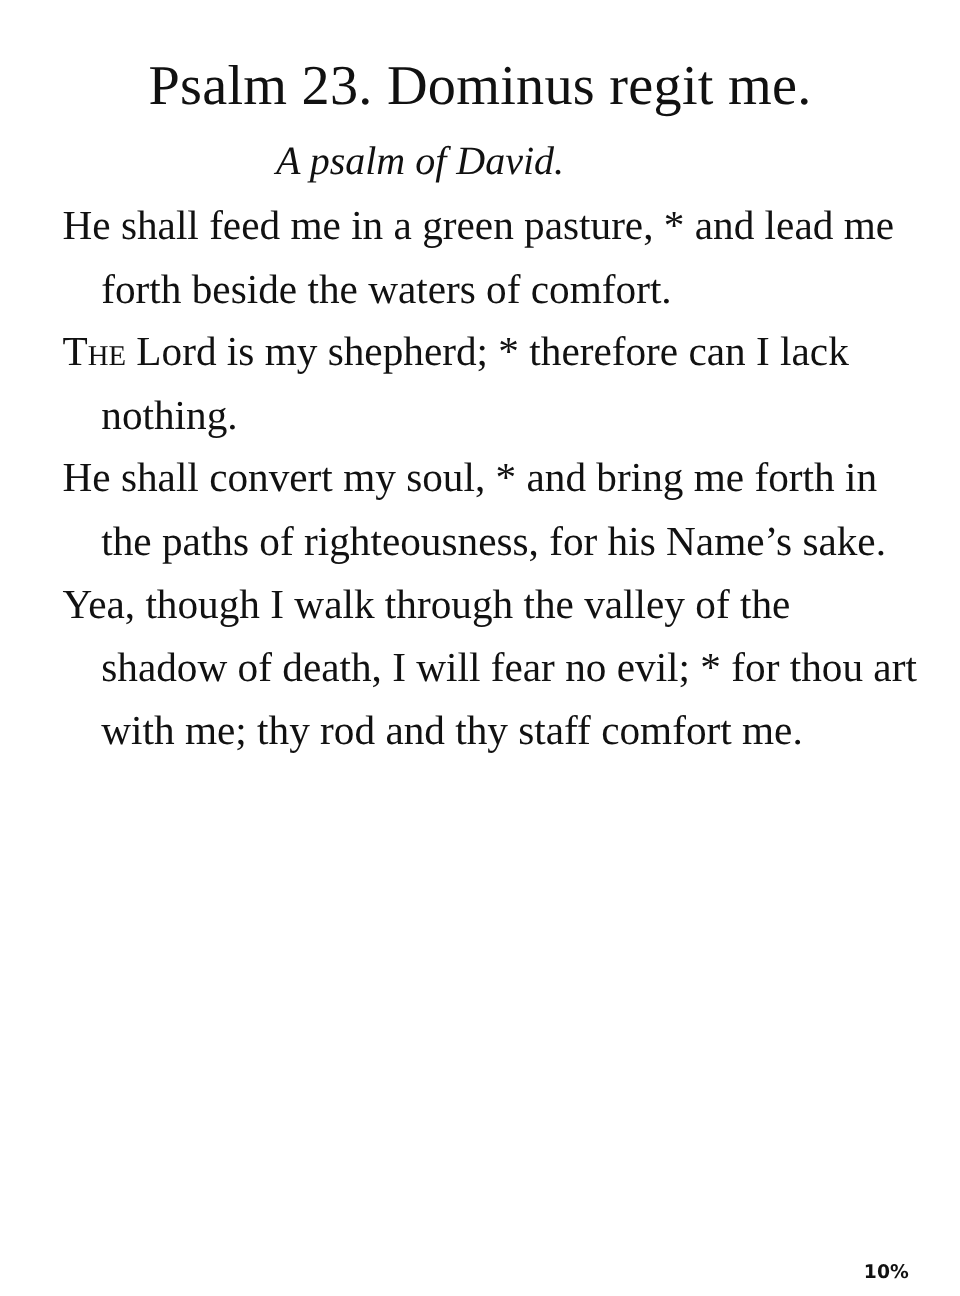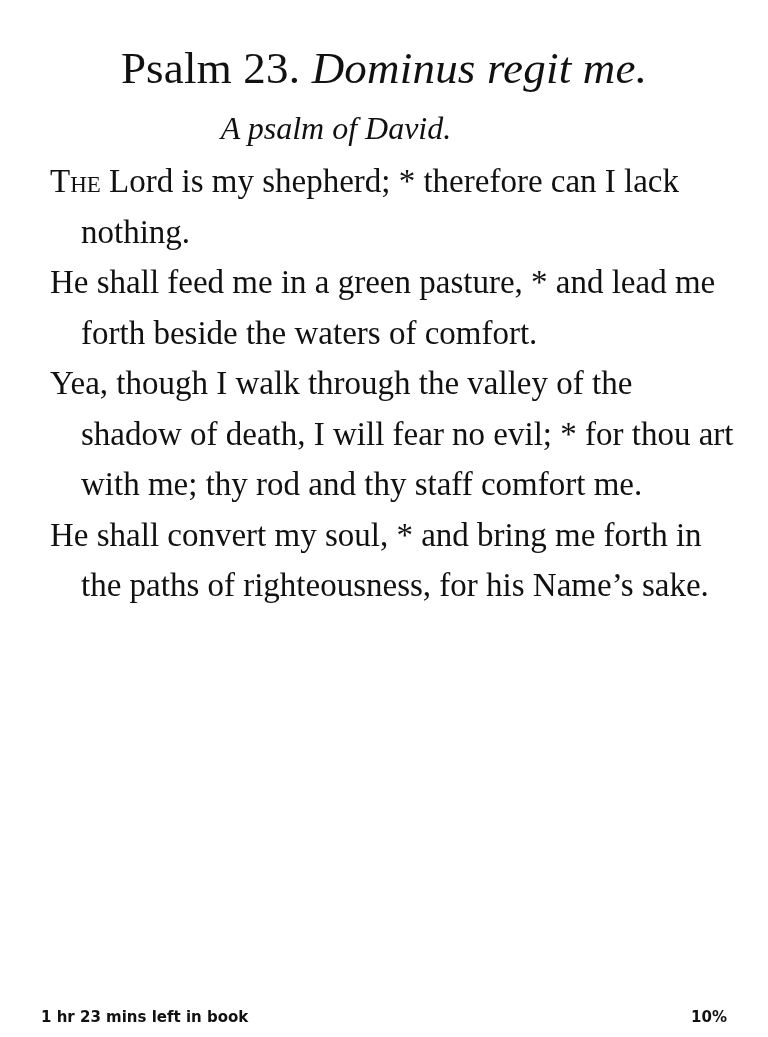--- a/index.html
+++ b/index.html
@@ -3,21 +3,21 @@
   <meta charset="utf-8">
   <style>
     html, body { margin: 0; padding: 0; background: #ffffff; }
     body { width: 768px; height: 1037px; position: relative; overflow: hidden; color: #111; }
     .page { position: absolute; left: 0; top: 0; width: 768px; height: 990px; }
     .title {
       position: absolute; left: 0; top: 40px; width: 768px; text-align: center;
       font-family: "Liberation Serif", "DejaVu Serif", serif; font-size: 45px; line-height: 56px;
       letter-spacing: 0.2px;
     }
-    .title .it { font-style: italic; }
+    .title .it { }
     .subtitle {
       position: absolute; left: 0; top: 106px; width: 672px; text-align: center;
       font-family: "Liberation Serif", "DejaVu Serif", serif; font-style: italic; font-size: 32px; line-height: 44px;
     }
     .verses {
       position: absolute; left: 50px; top: 156px; width: 690px;
       font-family: "Liberation Serif", "DejaVu Serif", serif; font-size: 33px; line-height: 50.5px;
     }
     .verse { padding-left: 31px; text-indent: -31px; margin: 0; }
     .sc { font-variant: small-caps; }
@@ -31,23 +31,22 @@
 </head>
 <body>
 
 <div class="page">
   <div class="title">
     <span>Psalm 23. </span><span class="it">Dominus regit me.</span>
   </div>
   <div class="subtitle">A psalm of David.</div>
 
   <div class="verses">
+    <p class="verse">He shall feed me in a green pasture, * and lead me forth beside the waters of comfort.</p>
     <p class="verse"><span class="sc">The</span><span> Lord is my shepherd; * therefore can I lack nothing.</span></p>
-    <p class="verse">He shall feed me in a green pasture, * and lead me forth beside the waters of comfort.</p>
+    <p class="verse">He shall convert my soul, * and bring me forth in the paths of righteousness, for his Name’s sake.</p>
     <p class="verse">Yea, though I walk through the valley of the shadow of death, I will fear no evil; * for thou art with me; thy rod and thy staff comfort me.</p>
-    <p class="verse">He shall convert my soul, * and bring me forth in the paths of righteousness, for his Name’s sake.</p>
   </div>
 </div>
 
 <div class="footer">
-  <span class="left">1 hr 23 mins left in book</span>
   <span class="right">10%</span>
 </div>
 
 </body></html>

